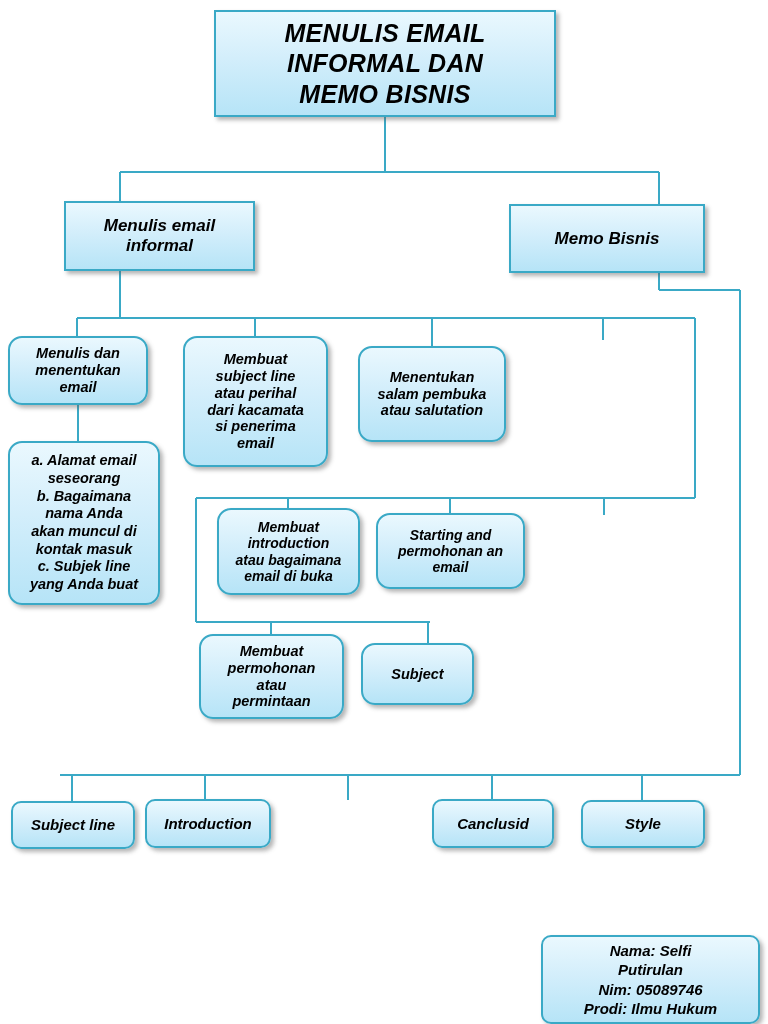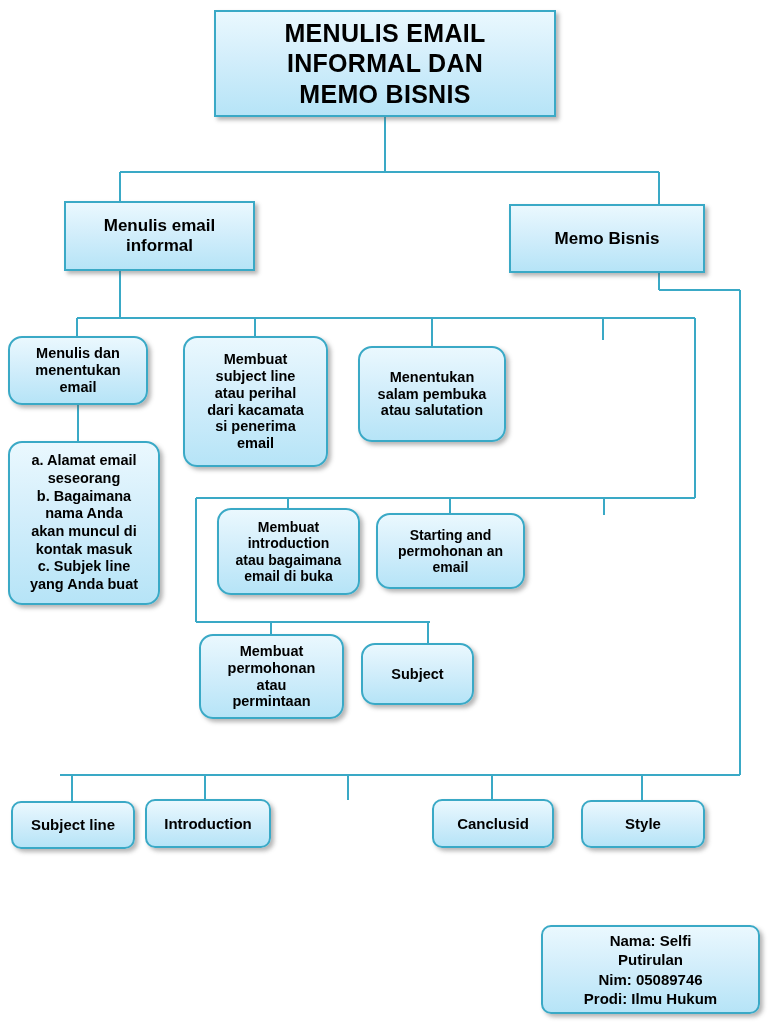--- a/index.html
+++ b/index.html
@@ -12,20 +12,21 @@
     height: 1024px;
     position: relative;
     overflow: hidden;
     font-family: "Liberation Sans", sans-serif;
   }
   #canvas {
     position: absolute;
     left: 0; top: 0;
     width: 768px;
     height: 1024px;
+    font-style: italic;
   }
   
   #lines {
     position: absolute;
     left: 0; top: 0;
     width: 768px;
     height: 1024px;
     z-index: 1;
   }
   .box {
@@ -77,20 +78,21 @@
   .leaf {
     font-size: 15px;
   }
   .detail {
     font-size: 14.5px;
     line-height: 1.22;
   }
   .sig {
     font-size: 15px;
     line-height: 1.28;
+    margin-top: 10px;
   }
 </style>
 </head>
 <body>
 
 <div id="canvas">
 
   <svg id="lines" viewBox="0 0 768 1024" width="768" height="1024">
     <g stroke="#3aa9c6" stroke-width="2" fill="none" shape-rendering="crispEdges">
 

